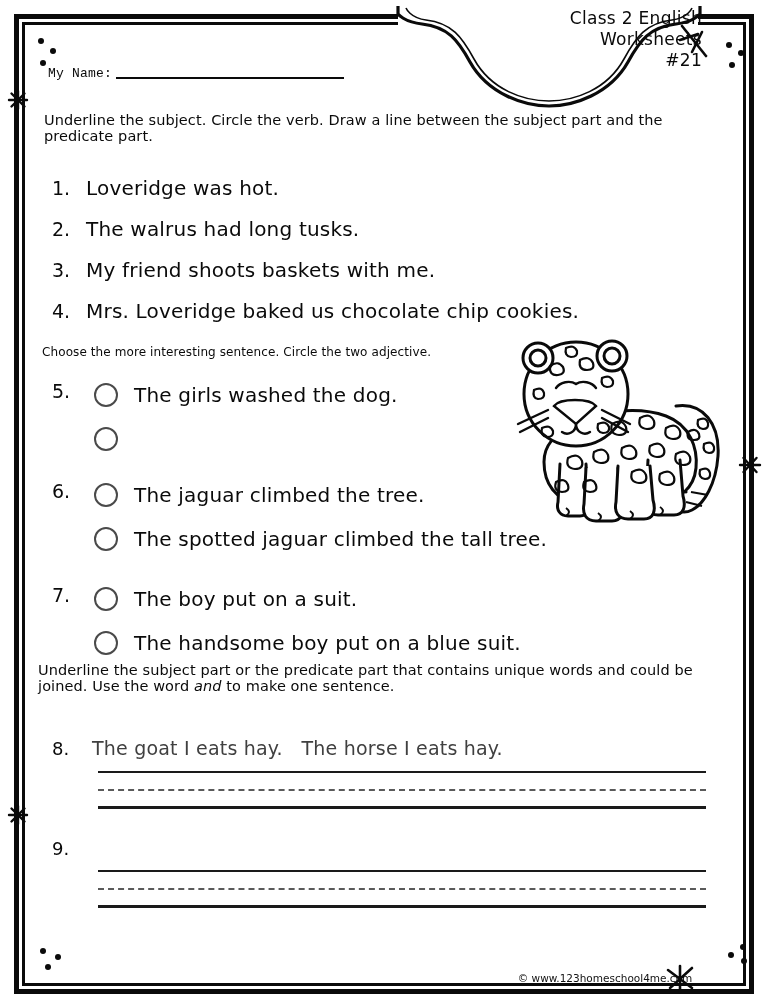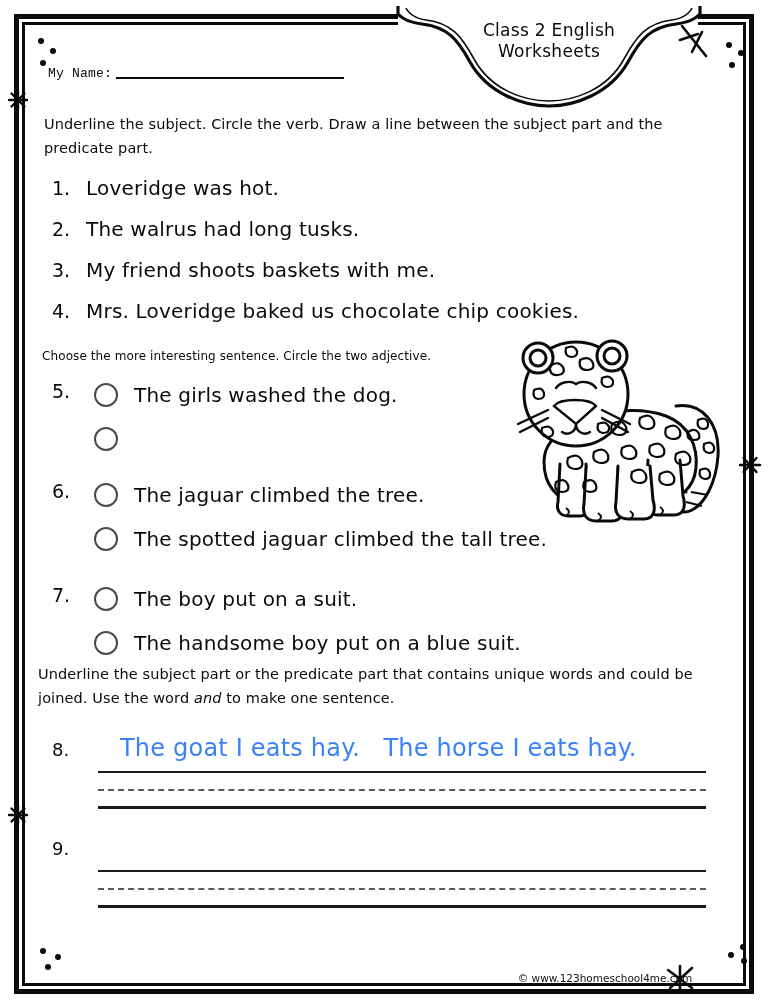--- a/index.html
+++ b/index.html
@@ -50,23 +50,23 @@
   .banner {
     position: absolute;
     left: 396px; top: 4px;
     width: 306px; height: 104px;
     z-index: 4;
   }
   .banner svg { display: block; }
 
   .banner-text {
     position: absolute;
-    left: 396px; top: 20px;
+    left: 396px; top: 8px;
     width: 306px;
-    text-align: center;
+    text-align: right;
     z-index: 5;
     font-family: "DejaVu Sans", sans-serif;
     font-size: 17px;
     line-height: 21px;
     color: #0a0a0a;
     letter-spacing: 0.3px;
   }
 
   
   .dots { position: absolute; z-index: 5; }
@@ -131,21 +131,21 @@
     border-bottom: 2px solid #0a0a0a;
     margin-left: 4px;
     margin-bottom: 2px;
   }
 
   
   .instruction {
     position: absolute;
     z-index: 5;
     font-size: 14.5px;
-    line-height: 24px;
+    line-height: 16px;
     color: #0a0a0a;
     letter-spacing: 0.1px;
   }
   .instruction em { font-style: italic; }
 
   .instr-1 { left: 44px; top: 112px; width: 676px; }
   .instr-2 { left: 42px; top: 344px; width: 470px; font-size: 12px; }
   .instr-3 { left: 38px; top: 662px; width: 684px; }
 
   
@@ -217,26 +217,25 @@
   .join-group { position: absolute; z-index: 5; left: 52px; width: 660px; }
   .jg-8 { top: 736px; }
   .jg-9 { top: 838px; }
 
   .join-head { display: flex; align-items: baseline; }
   .join-num {
     width: 40px; flex: 0 0 40px;
     font-size: 18px; color: #0a0a0a;
   }
   .join-text {
-    font-size: 24px;
+    font-size: 19px;
     line-height: 24px;
-    color: #3b82f6;
+    color: #404040;
     letter-spacing: 0.2px;
     white-space: pre;
-    margin-left: 28px;
   }
   .write-lines {
     margin-left: 46px;
     margin-top: 11px;
     width: 608px;
   }
   .wl-solid {
     height: 0;
     border-bottom: 2px solid #1a1a1a;
   }
@@ -353,20 +352,21 @@
     <svg width="306" height="104" viewBox="0 0 306 104">
       <path d="M2,2 L2,10 C2,10 8,18 26,20 C52,23 62,36 74,58 C92,90 128,102 153,102
                C178,102 214,90 232,58 C244,36 254,23 280,20 C298,18 304,10 304,10 L304,2" fill="#ffffff" stroke="#0a0a0a" stroke-width="3.2" stroke-linejoin="round"></path>
       <path d="M10,4 C10,4 14,14 30,16 C56,19 66,33 78,55 C95,86 128,97 153,97
                C178,97 211,86 228,55 C240,33 250,19 276,16 C292,14 296,4 296,4" fill="none" stroke="#0a0a0a" stroke-width="1.6"></path>
     </svg>
   </div>
   <div class="banner-text">
     <div>Class 2 English</div>
     <div>Worksheets</div>
+    <div>#21</div>
   </div>
 
   <div class="name-row">
     <span class="name-label">My Name:</span>
     <span class="name-rule"></span>
   </div>
 
   <div class="instruction instr-1">Underline the subject. Circle the verb. Draw a line between the subject part and the predicate part.</div>
 
   <div class="sent-list">

